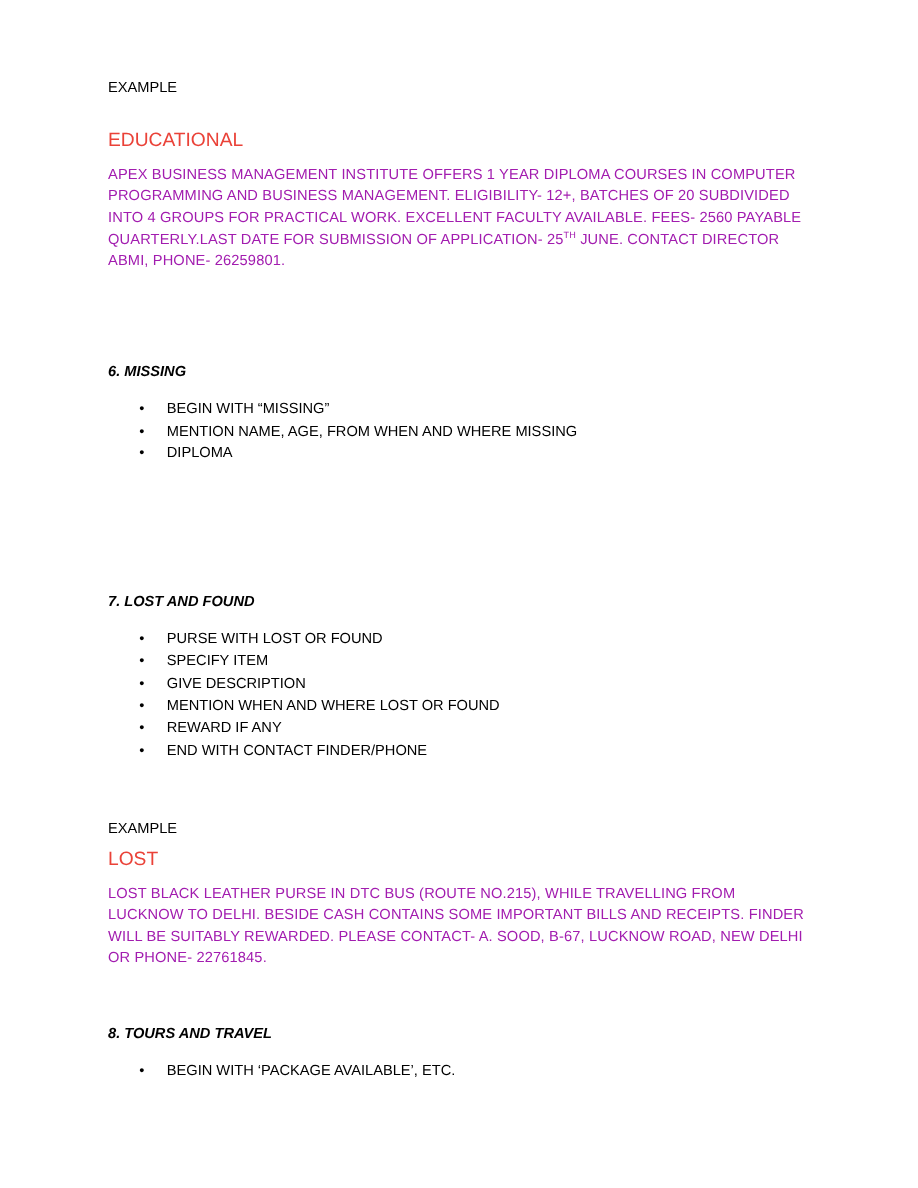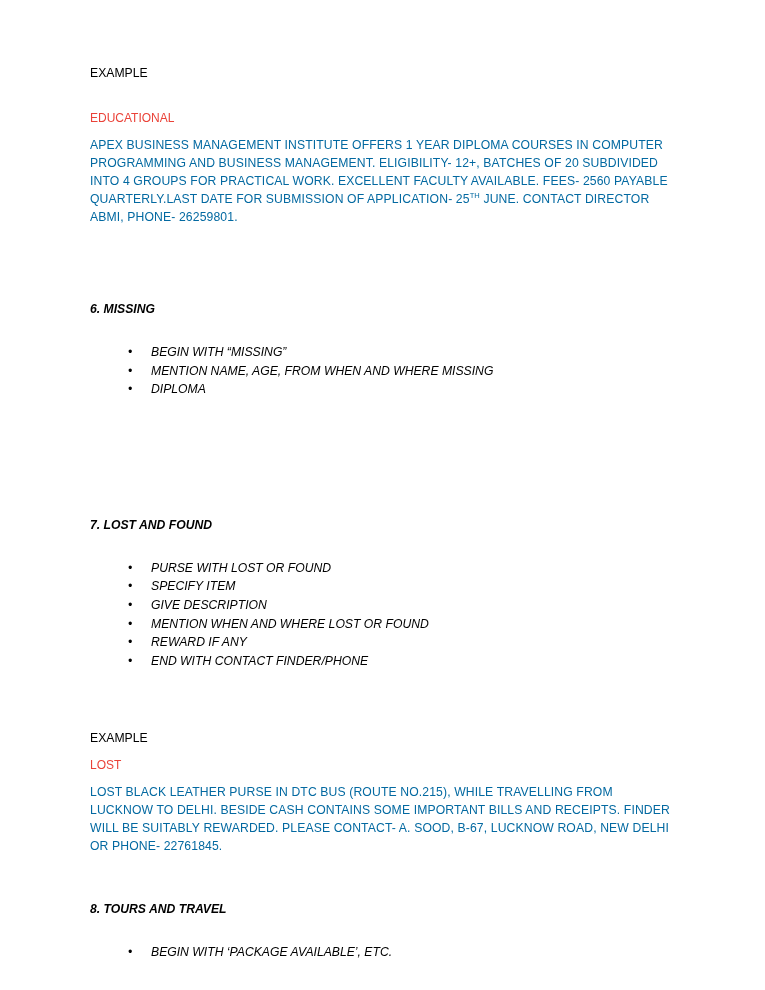--- a/index.html
+++ b/index.html
@@ -33,41 +33,40 @@
     margin: 0;
     letter-spacing: 0.01em;
   }
   .plain-label {
     font-size: 12.2px;
     line-height: 18px;
     color: #000000;
     margin: 0;
   }
   .red {
-    color: #0369a1;
+    color: #a21caf;
   }
   .red-heading {
-    font-size: 12px;
+    font-size: 16px;
     line-height: 18px;
     color: #EA4238;
     margin: 0;
   }
   .section-heading {
     font-size: 12.2px;
     line-height: 18px;
     font-weight: bold;
     color: #000000;
     margin: 0;
     font-style: italic;
   }
   .bullet-list {
     list-style: none;
-    margin: 16px;
+    margin: 4px;
     padding: 0;
-    font-style: italic;
   }
   .bullet-item {
     position: relative;
     font-size: 12.2px;
     line-height: 18.6px;
     color: #000000;
     padding-left: 45px;
     margin: 0;
   }
   .bullet-item::before {

